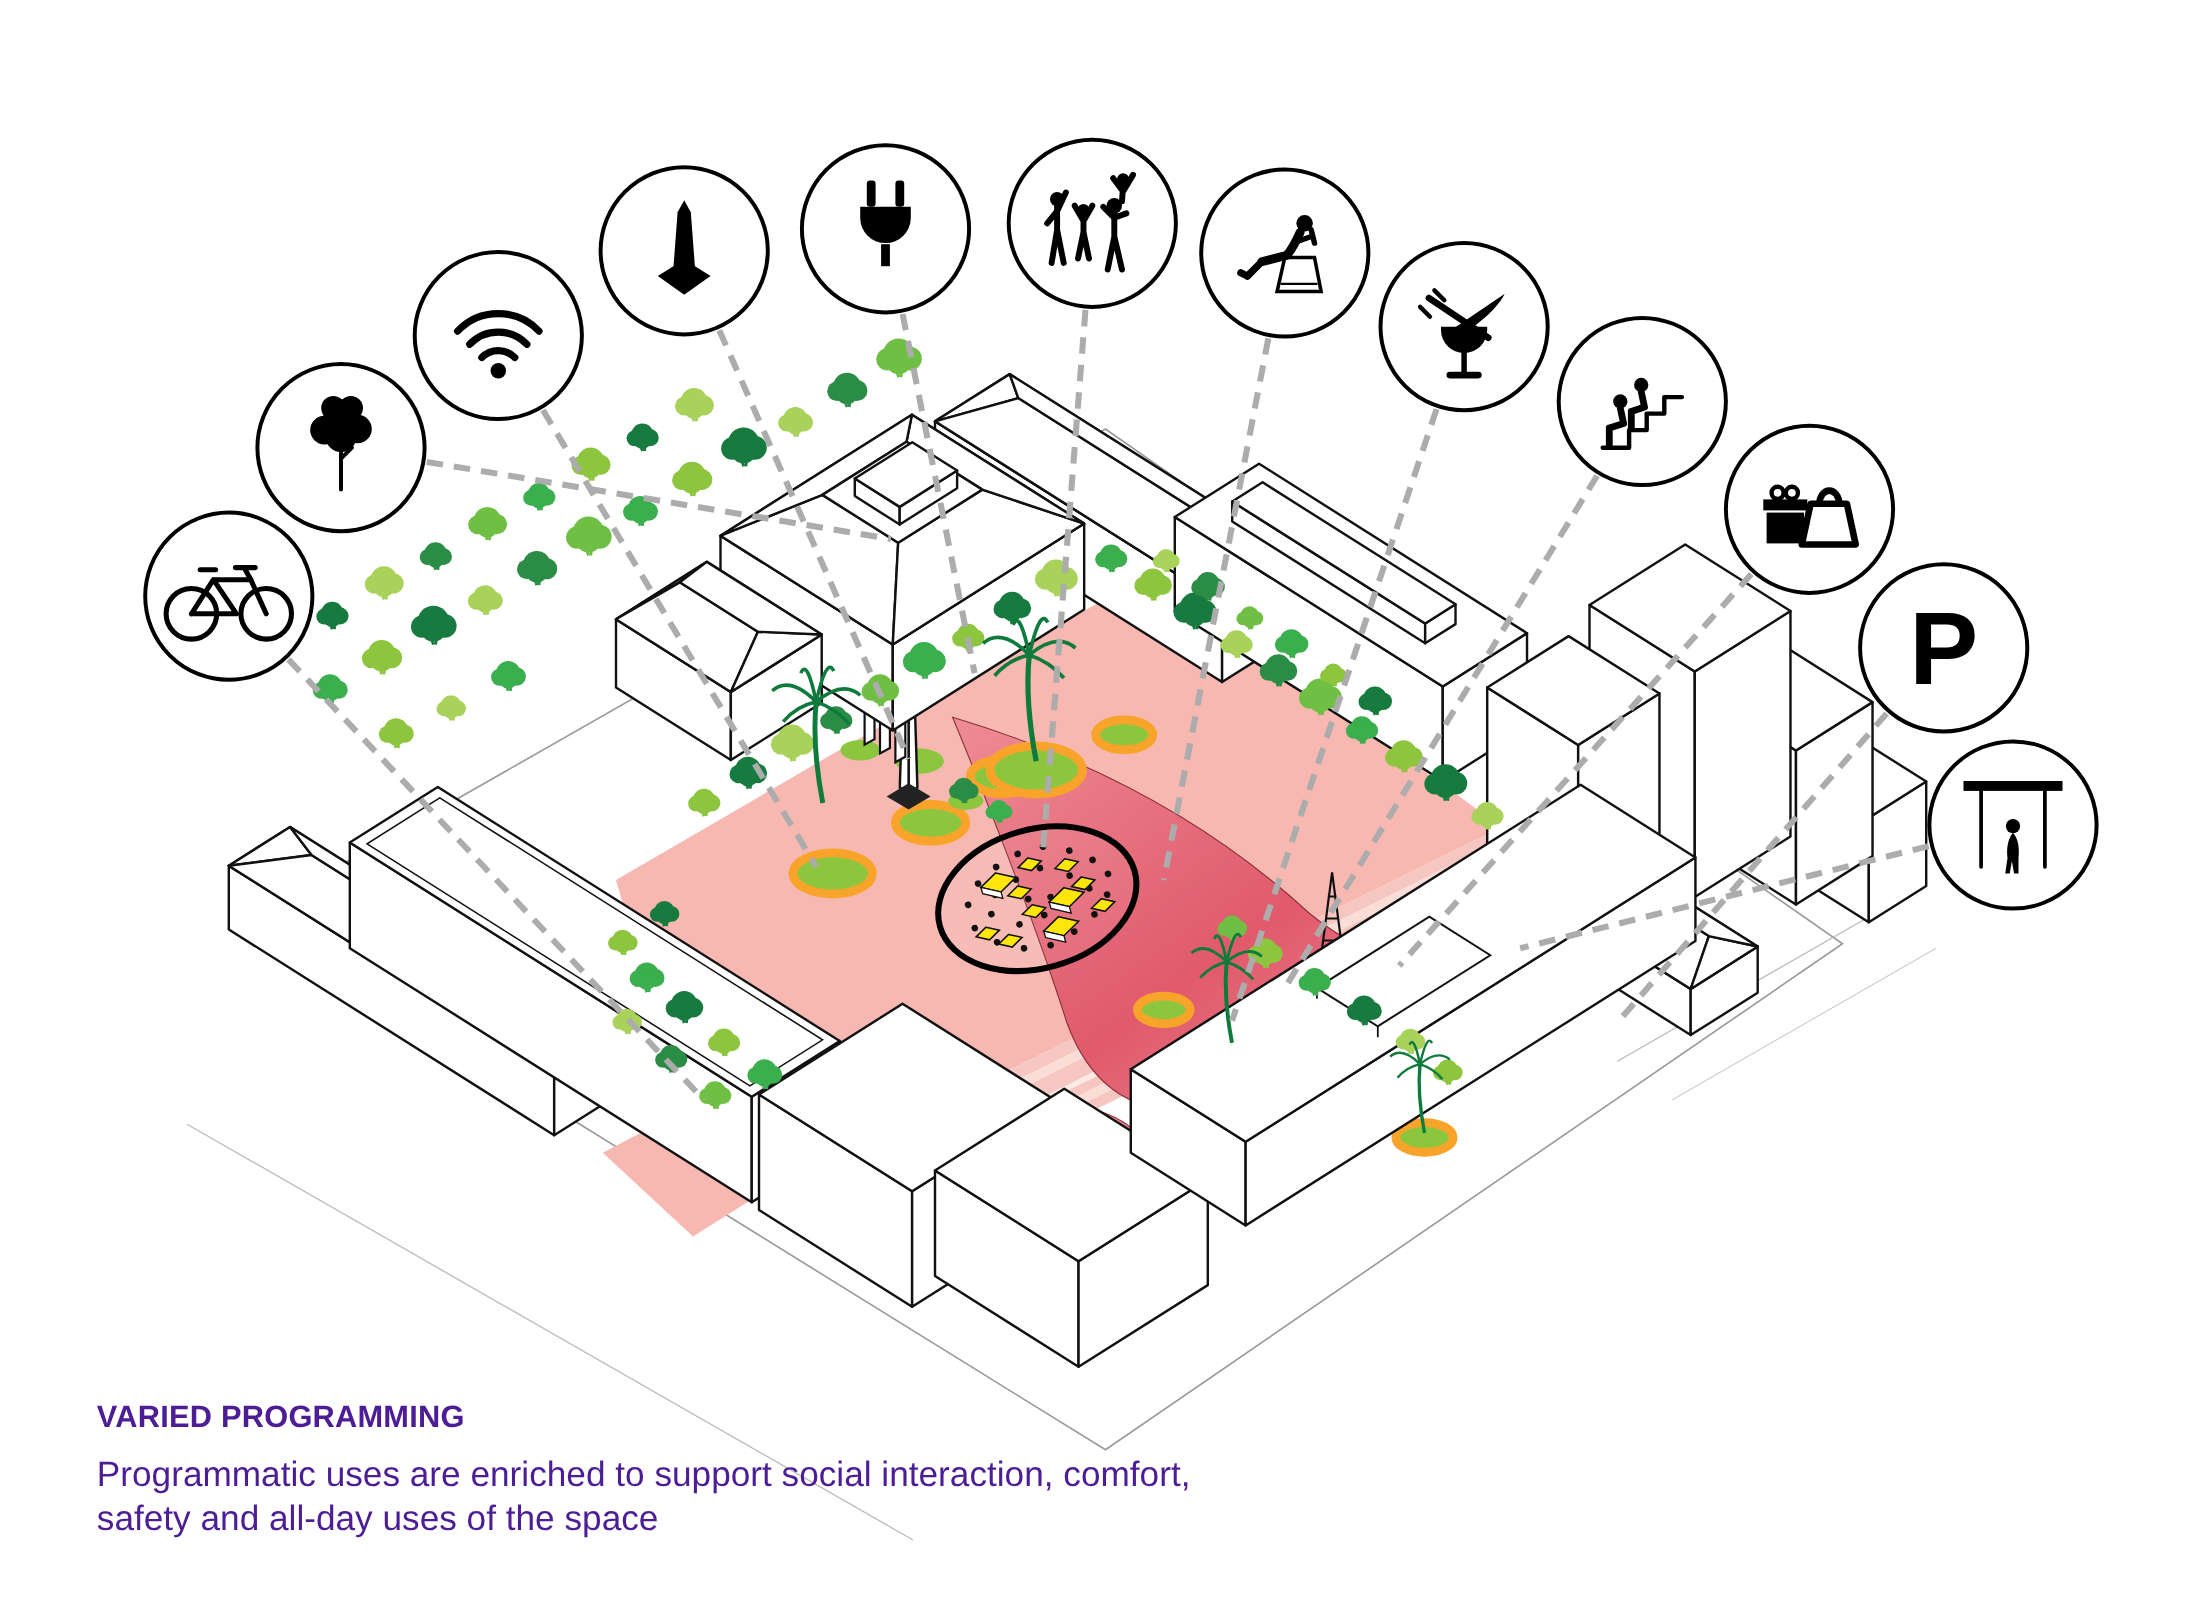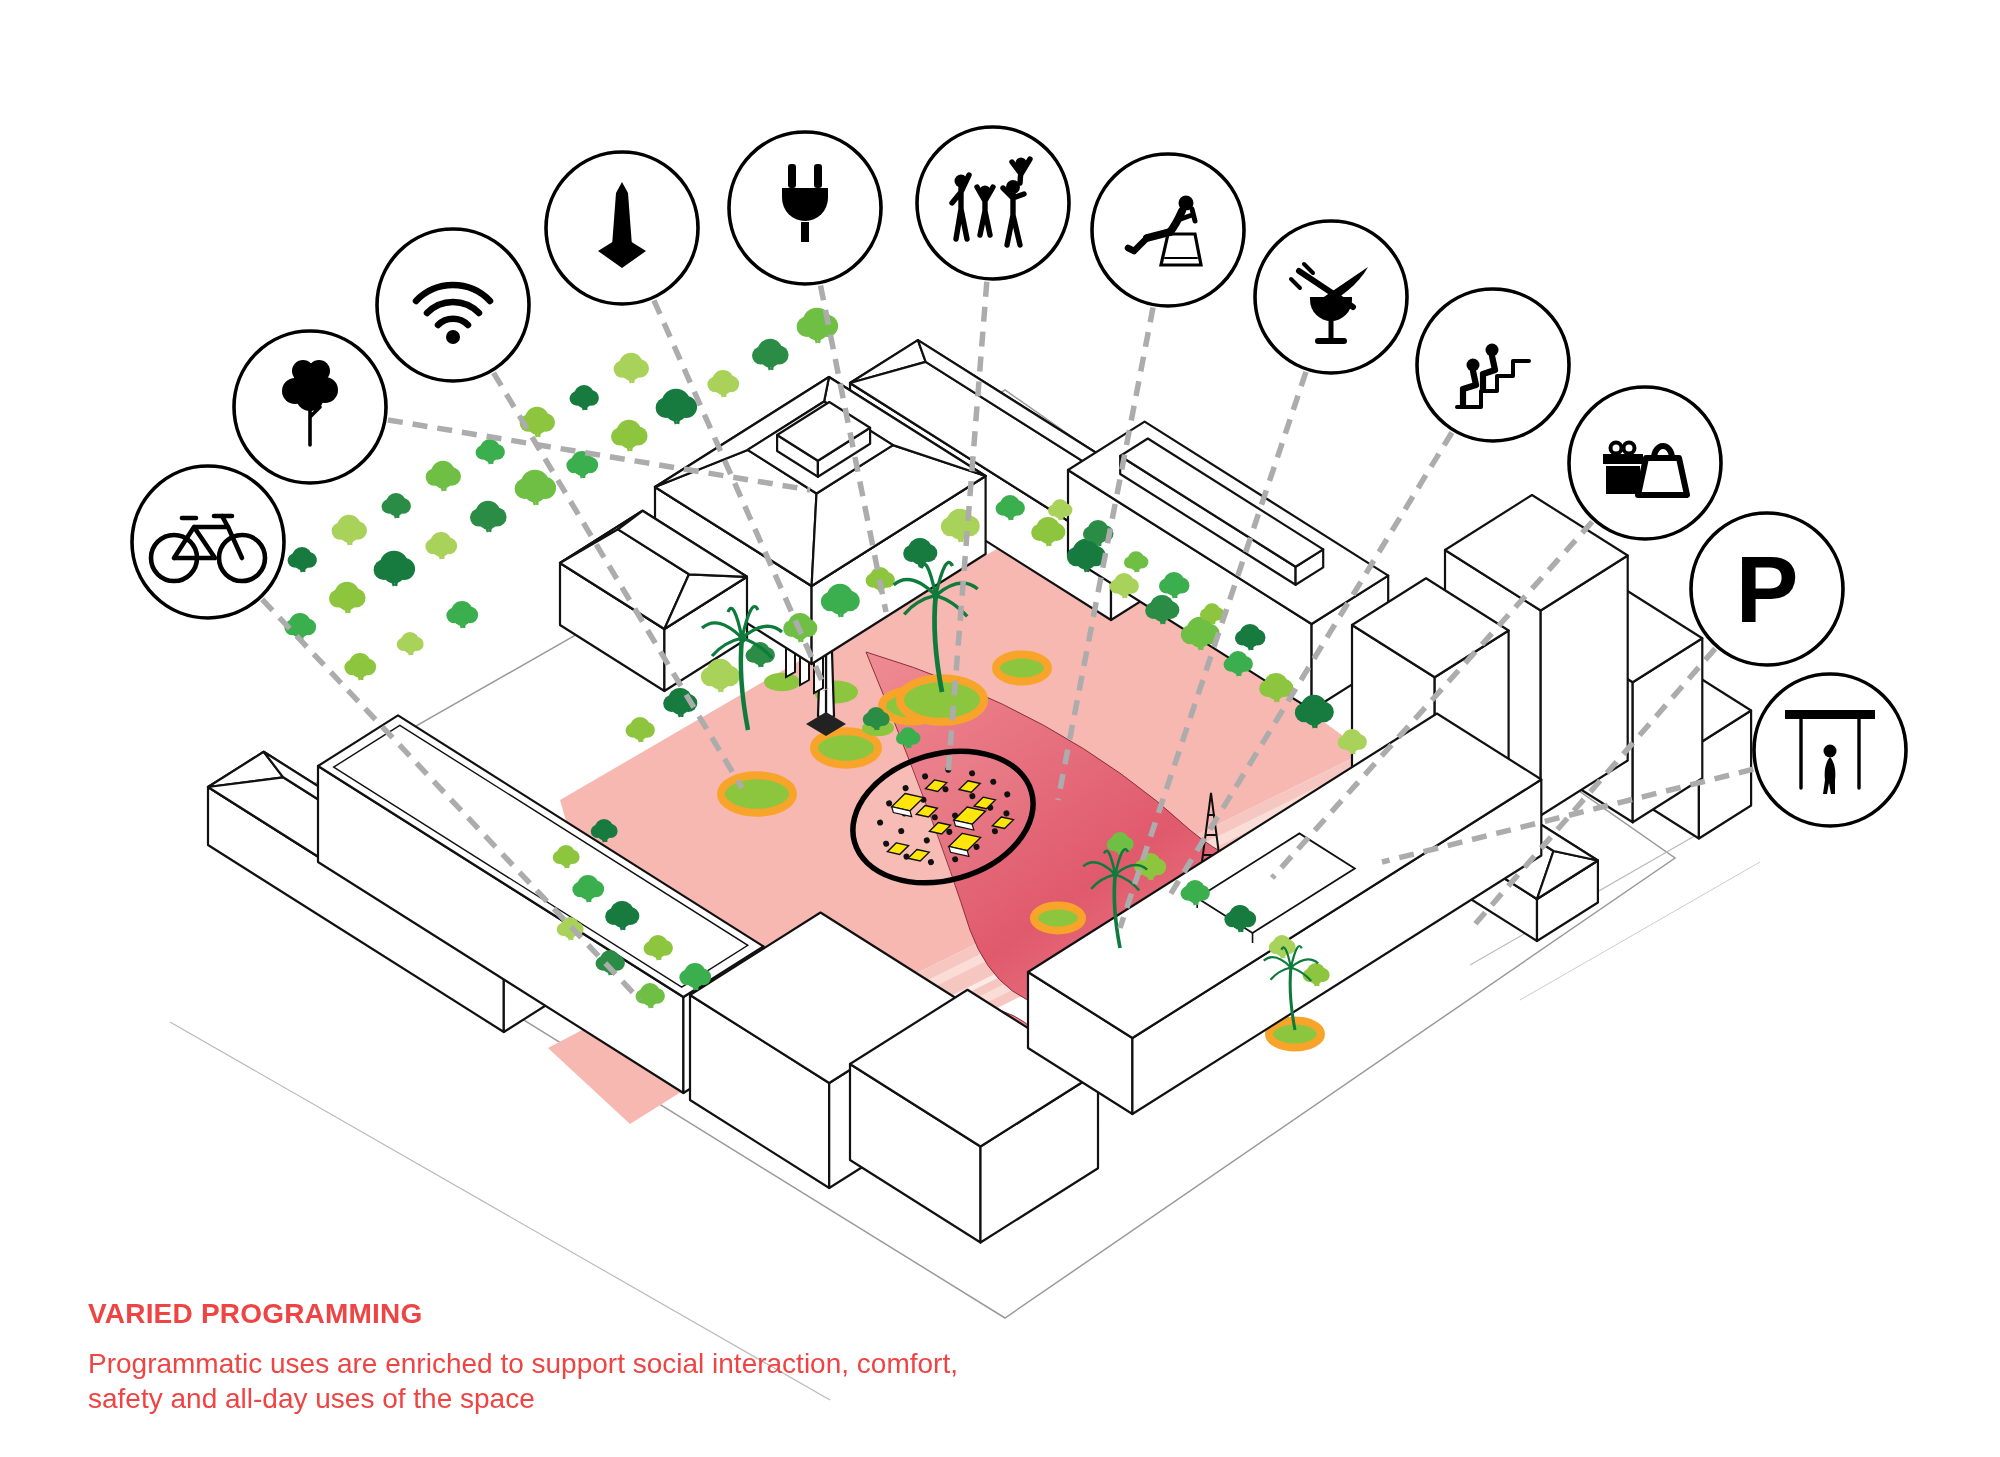--- a/index.html
+++ b/index.html
@@ -4,23 +4,23 @@
 <style>
   html,body{margin:0;padding:0;background:#fff;}
   #page{position:relative;width:2000px;height:1457px;background:#fff;overflow:hidden;
         font-family:"Liberation Sans",sans-serif;}
   #scene{position:absolute;left:0;top:0;}
   .bld{fill:#ffffff;stroke:#111111;stroke-width:2.2;stroke-linejoin:round;}
   .ghost{fill:#ffffff;stroke:#9a9a9a;stroke-width:1.4;stroke-linejoin:round;}
   .icon-circle{fill:#ffffff;stroke:#000000;stroke-width:3.6;}
   .g-stroke{stroke:#000;fill:none;stroke-linecap:round;stroke-linejoin:round;}
   .g-fill{fill:#000;stroke:none;}
-  #caption{position:absolute;left:88px;top:1298px;color:#ef4444;}
+  #caption{position:absolute;left:88px;top:1272px;color:#4c1d95;}
   #caption h1{font-size:28px;font-weight:bold;margin:0 0 17px 0;letter-spacing:0.2px;}
-  #caption p{font-size:28px;margin:0;line-height:1.24;font-weight:400;}
+  #caption p{font-size:32px;margin:0;line-height:1.24;font-weight:400;}
   .p-letter{font-family:"Liberation Sans",sans-serif;font-weight:bold;}
 </style>
 </head>
 <body>
 
 <div id="page">
   <svg id="scene" width="2000" height="1457" viewBox="0 0 2000 1457">
     <defs>
       <linearGradient id="roseGrad" x1="0" y1="0" x2="1" y2="1">
         <stop offset="0" stop-color="#EE8C94"></stop>

